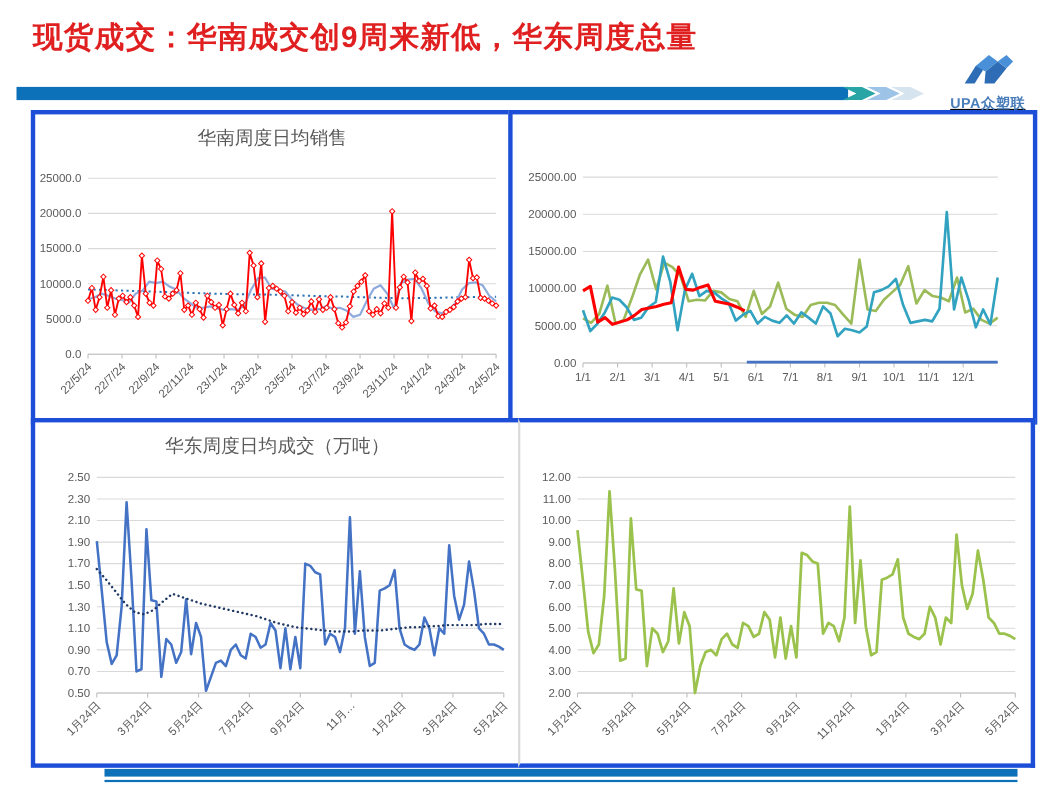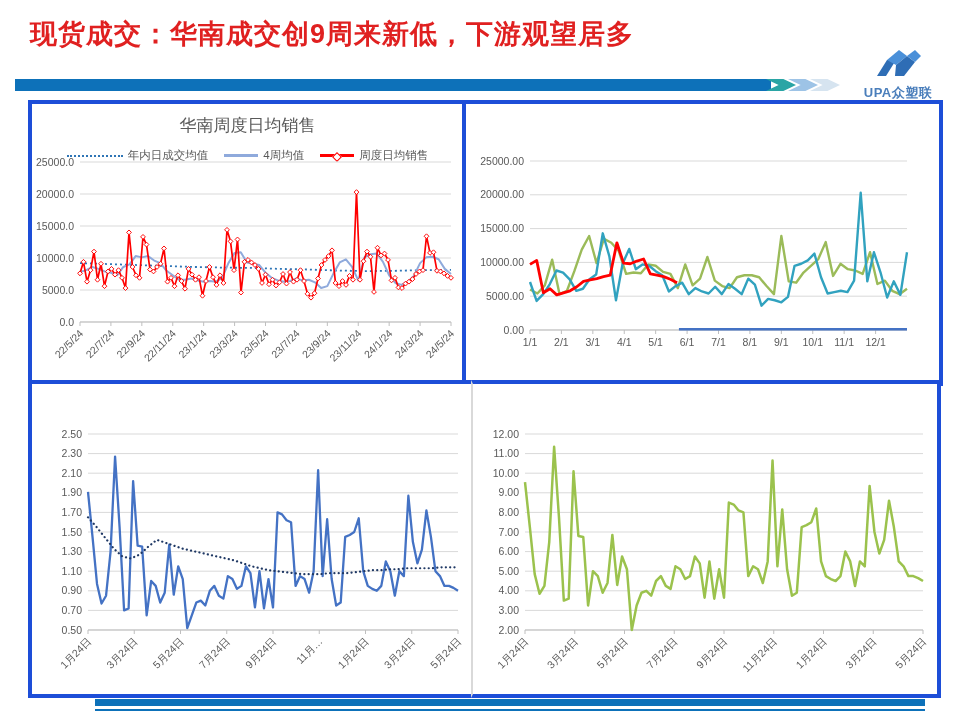--- a/index.html
+++ b/index.html
@@ -7,21 +7,21 @@
        font-family:"Liberation Sans",sans-serif;overflow:hidden;}
   .abs{position:absolute;}
   
   .slide-title{left:30px;top:16px;font-size:27px;font-weight:bold;color:#e02020;letter-spacing:1px;}
   .banner{left:15px;top:79px;width:756px;height:12px;background:#0d71b9;}
   .chev{top:79px;width:30px;height:12px;
         clip-path:polygon(0 0,58% 0,100% 50%,58% 100%,0 100%,42% 50%);}
   .chev1{left:766px;background:#2aa5a5;}
   .chev2{left:788px;background:#9dc3e6;}
   .chev3{left:810px;background:#d6e4f0;}
-  .logo{left:848px;top:48px;width:100px;height:48px;text-align:center;}
+  .logo{left:848px;top:48px;width:100px;height:48px;text-align:center;text-decoration:underline;}
   .logo-text{margin-top:2px;font-size:13px;font-weight:bold;color:#4a7ebb;letter-spacing:0.5px;}
   
   .box{position:absolute;background:#fff;border:4px solid #1d4ed8;}
   #c1{left:28px;top:100px;width:431px;height:278px;}
   #c2{left:462px;top:100px;width:473px;height:278px;}
   #c3{left:28px;top:380px;width:440px;height:310px;}
   #c4{left:471px;top:380px;width:464px;height:310px;border-left:2px solid #d9d9d9;}
   .ctitle{position:absolute;top:10px;left:0;width:100%;text-align:center;
           font-size:17px;color:#595959;}
   .legend{position:absolute;left:0;width:100%;display:flex;justify-content:center;
@@ -34,53 +34,37 @@
         border:1px solid #ff0000;transform:translate(-50%,-50%) rotate(45deg);}
   svg{position:absolute;left:0;top:0;}
   svg text{font-family:"Liberation Sans",sans-serif;}
   
   .bar1{left:95px;top:699px;width:830px;height:7px;background:#0d71b9;}
   .bar2{left:95px;top:709px;width:830px;height:2px;background:#0d71b9;}
 </style>
 </head>
 <body>
 
-<div class="abs slide-title">现货成交：华南成交创9周来新低，下游观望居多</div>
+<div class="abs slide-title">现货成交：华南成交创9周来新低，华东周度总量</div>
 <div class="abs banner"></div>
 <div class="abs chev chev1"></div>
 <div class="abs chev chev2"></div>
 <div class="abs chev chev3"></div>
 <div class="abs logo">
   <svg width="58" height="30" viewBox="0 0 58 30" style="position:relative;display:inline-block;">
     <polygon points="8,28 18,12 27,12 17,28" fill="#2e6db5"></polygon>
     <polygon points="18,12 30,2 38,8 27,17" fill="#4a90d9"></polygon>
     <polygon points="27,17 38,8 46,14 35,28 26,28" fill="#2e6db5"></polygon>
     <polygon points="38,8 46,2 52,8 46,14" fill="#4a90d9"></polygon>
   </svg>
   <div class="logo-text">UPA众塑联</div>
 </div>
 
 <div id="c1" class="box">
   <div class="ctitle">华南周度日均销售</div>
-  <div class="legend" style="top:44px;">
-      <span class="item">
-        <span class="sw sw-dot" style="border-top: 2.5px dotted rgb(46, 117, 182);"></span>
-        <span>年内日成交均值</span>
-      </span>
-      <span class="item">
-        <span class="sw sw-line" style="border-top: 3px solid rgb(143, 170, 220);"></span>
-        <span>4周均值</span>
-      </span>
-      <span class="item">
-        <span class="sw sw-line" style="border-top: 3px solid rgb(255, 0, 0);">
-          <span class="diam"></span>
-        </span>
-        <span>周度日均销售</span>
-      </span>
-    </div>
   <svg width="431" height="278">
       <line x1="48" x2="419" y1="58" y2="58" stroke="#d9d9d9" stroke-width="1"></line>
       <text x="42" y="61.5" text-anchor="end" font-size="10.5" fill="#595959">25000.0</text>
       <line x1="48" x2="419" y1="90" y2="90" stroke="#d9d9d9" stroke-width="1"></line>
       <text x="42" y="93.5" text-anchor="end" font-size="10.5" fill="#595959">20000.0</text>
       <line x1="48" x2="419" y1="122" y2="122" stroke="#d9d9d9" stroke-width="1"></line>
       <text x="42" y="125.5" text-anchor="end" font-size="10.5" fill="#595959">15000.0</text>
       <line x1="48" x2="419" y1="154" y2="154" stroke="#d9d9d9" stroke-width="1"></line>
       <text x="42" y="157.5" text-anchor="end" font-size="10.5" fill="#595959">10000.0</text>
       <line x1="48" x2="419" y1="186" y2="186" stroke="#d9d9d9" stroke-width="1"></line>
@@ -267,20 +251,21 @@
       <line x1="409.5959" x2="409.5959" y1="226" y2="230" stroke="#bfbfbf"></line>
       <text x="409.5959" y="242" text-anchor="middle" font-size="10.5" fill="#595959">12/1</text>
       <polyline points="64,185.44 71.3921568627451,189.496 78.7843137254902,181.38400000000001 86.17647058823529,155.69600000000003 93.56862745098039,190.172 100.9607843137255,186.792 108.35294117647058,167.188 115.74509803921569,145.55599999999998 123.13725490196077,132.036 130.52941176470588,159.076 137.921568627451,134.74 145.31372549019608,138.796 152.70588235294116,146.90800000000002 160.09803921568627,169.892 167.49019607843138,168.54 174.88235294117646,169.216 182.27450980392155,160.428 189.66666666666666,161.78 197.05882352941177,167.864 204.45098039215688,169.892 211.84313725490196,184.088 219.23529411764704,160.428 226.62745098039215,181.38400000000001 234.01960784313727,174.624 241.41176470588235,152.99200000000002 248.80392156862743,176.652 256.19607843137254,182.06 263.5882352941177,184.088 270.98039215686276,173.272 278.37254901960785,171.24399999999997 285.7647058823529,171.24399999999997 293.156862745098,173.272 300.5490196078431,182.06 307.9411764705883,190.172 315.3333333333333,132.036 322.72549019607845,177.32799999999997 330.11764705882354,178.68 337.5098039215686,168.54 344.90196078431376,161.78 352.2941176470588,155.02 359.6862745098039,138.12 367.078431372549,171.92 374.4705882352941,159.752 381.8627450980392,165.16 389.2549019607843,166.512 396.6470588235294,169.892 404.03921568627453,148.26 411.4313725490196,180.03199999999998 418.8235294117647,176.652 426.21568627450984,186.792 433.60784313725486,190.172 441,184.764" fill="none" stroke="#9bbb59" stroke-width="2.4" stroke-linejoin="round" stroke-linecap="butt"></polyline>
       <polyline points="64,178.004 70.6140350877193,196.93200000000002 77.2280701754386,190.172 83.84210526315789,180.03199999999998 90.45614035087719,166.512 97.0701754385965,168.54 103.68421052631578,175.3 110.29824561403508,186.792 116.91228070175438,184.764 123.52631578947367,175.3 130.140350877193,170.56799999999998 136.75438596491227,129.332 143.36842105263156,152.316 149.98245614035088,196.256 156.59649122807016,159.752 163.21052631578948,144.88 169.82456140350877,165.16 176.43859649122805,160.428 183.05263157894734,161.78 189.66666666666666,167.188 196.28070175438594,171.24399999999997 202.89473684210526,187.468 209.50877192982455,182.06 216.12280701754386,178.68 222.73684210526315,190.172 229.35087719298244,184.088 235.96491228070175,187.468 242.57894736842104,189.496 249.19298245614033,182.736 255.80701754385967,190.172 262.42105263157896,180.03199999999998 269.03508771929825,184.764 275.64912280701753,190.172 282.2631578947369,174.624 288.8771929824561,180.708 295.49122807017545,201.664 302.1052631578947,194.904 308.719298245614,196.256 315.3333333333333,198.284 321.94736842105266,192.876 328.5614035087719,161.78 335.17543859649123,159.752 341.7894736842105,156.372 348.4035087719298,149.61200000000002 355.0175438596491,173.272 361.63157894736844,189.496 368.2456140350877,188.144 374.859649122807,186.792 381.4736842105263,188.144 388.08771929824564,176.652 394.7017543859649,88.77199999999999 401.3157894736842,177.32799999999997 407.9298245614035,148.26 414.5438596491228,168.54 421.1578947368421,193.55200000000002 427.7719298245614,177.32799999999997 434.38596491228066,190.848 441,148.26" fill="none" stroke="#31a2bf" stroke-width="2.4" stroke-linejoin="round" stroke-linecap="butt"></polyline>
       <polyline points="64,160.428 70.68318181818182,156.372 77.36636363636363,188.82 84.04954545454545,184.764 90.73272727272727,190.848 97.41590909090908,188.82 104.0990909090909,186.792 110.78227272727273,182.736 117.46545454545455,177.32799999999997 124.14863636363637,175.976 130.83181818181816,174.624 137.515,172.596 144.1981818181818,171.24399999999997 150.88136363636363,138.796 157.56454545454545,159.076 164.24772727272727,159.752 170.9309090909091,157.048 177.61409090909092,155.02 184.29727272727274,169.892 190.98045454545456,171.24399999999997 197.66363636363636,172.596 204.3468181818182,175.3 211.03,178.68" fill="none" stroke="#ff0000" stroke-width="2.8" stroke-linejoin="round" stroke-linecap="butt"></polyline>
       <polyline points="212.91500000000002,225.1888 441,225.1888" fill="none" stroke="#4472c4" stroke-width="2.6" stroke-linejoin="round" stroke-linecap="butt"></polyline>
     </svg>
 </div>
 
 <div id="c3" class="box">
+  <div class="ctitle">华东周度日均成交（万吨）</div>
   <svg width="440" height="310">
       <line x1="56" x2="426" y1="50" y2="50" stroke="#d9d9d9" stroke-width="1"></line>
       <text x="50" y="53.5" text-anchor="end" font-size="10.5" fill="#595959">2.50</text>
       <line x1="56" x2="426" y1="69.60000000000002" y2="69.60000000000002" stroke="#d9d9d9" stroke-width="1"></line>
       <text x="50" y="73.10000000000002" text-anchor="end" font-size="10.5" fill="#595959">2.30</text>
       <line x1="56" x2="426" y1="89.19999999999999" y2="89.19999999999999" stroke="#d9d9d9" stroke-width="1"></line>
       <text x="50" y="92.69999999999999" text-anchor="end" font-size="10.5" fill="#595959">2.10</text>
       <line x1="56" x2="426" y1="108.80000000000001" y2="108.80000000000001" stroke="#d9d9d9" stroke-width="1"></line>
       <text x="50" y="112.30000000000001" text-anchor="end" font-size="10.5" fill="#595959">1.90</text>
       <line x1="56" x2="426" y1="128.4" y2="128.4" stroke="#d9d9d9" stroke-width="1"></line>

